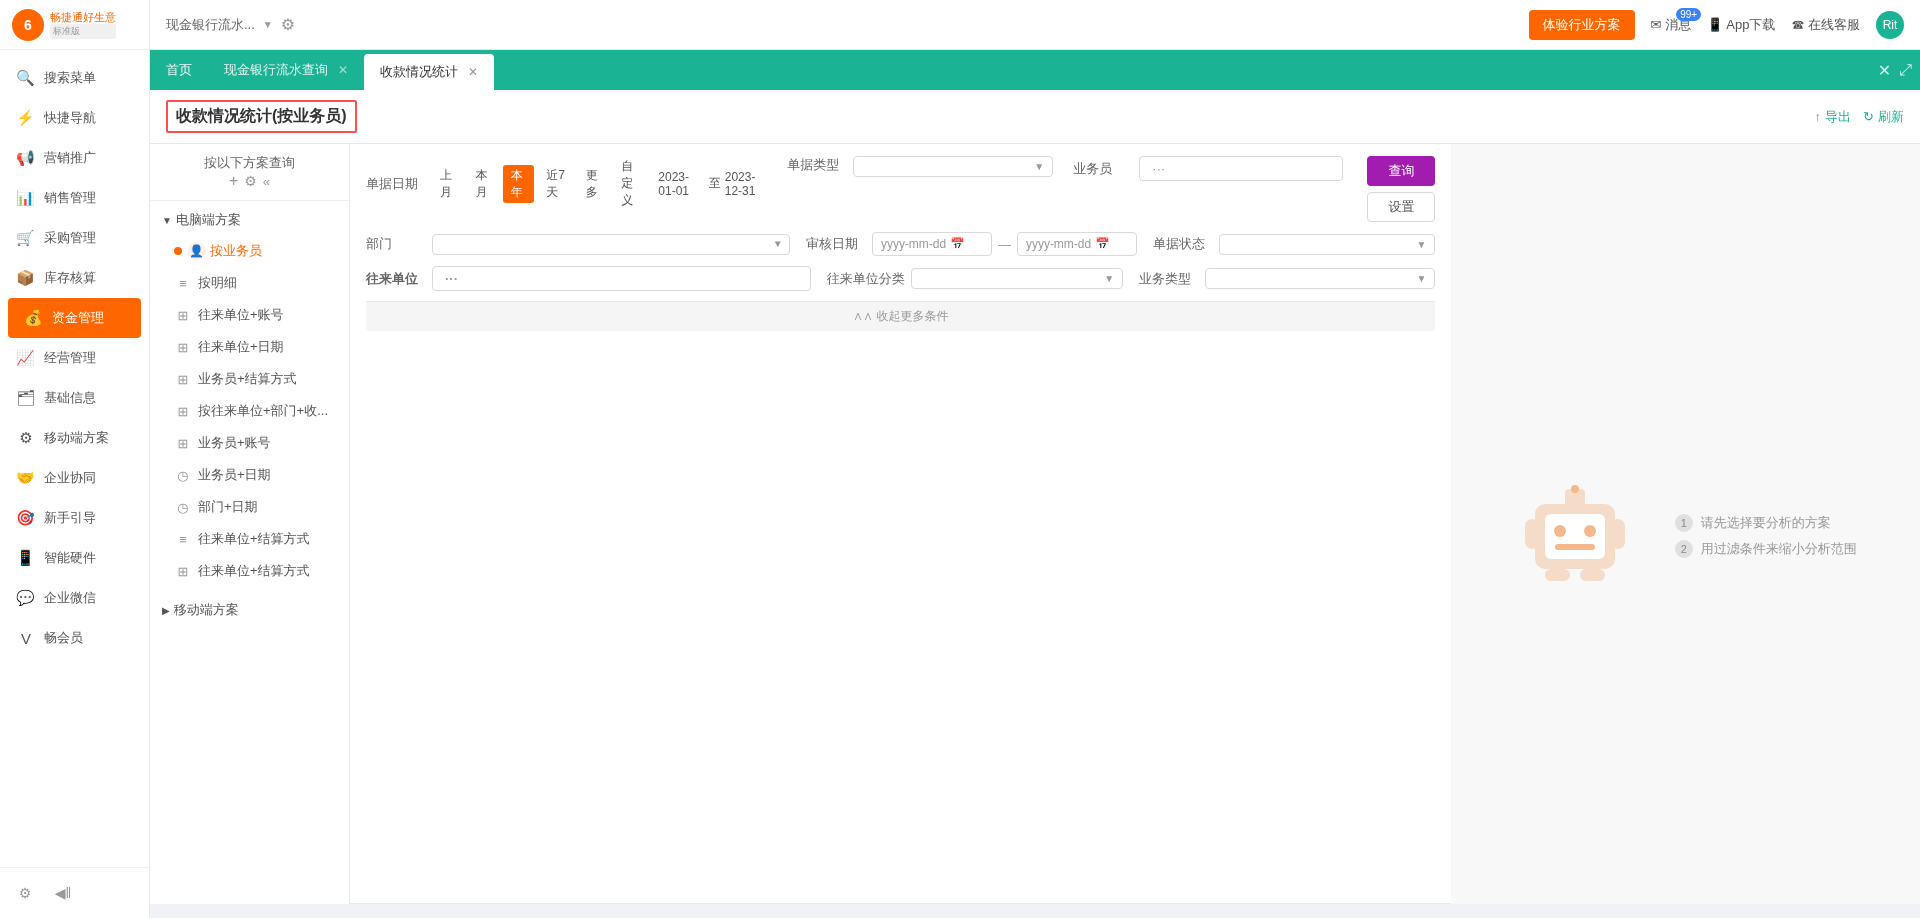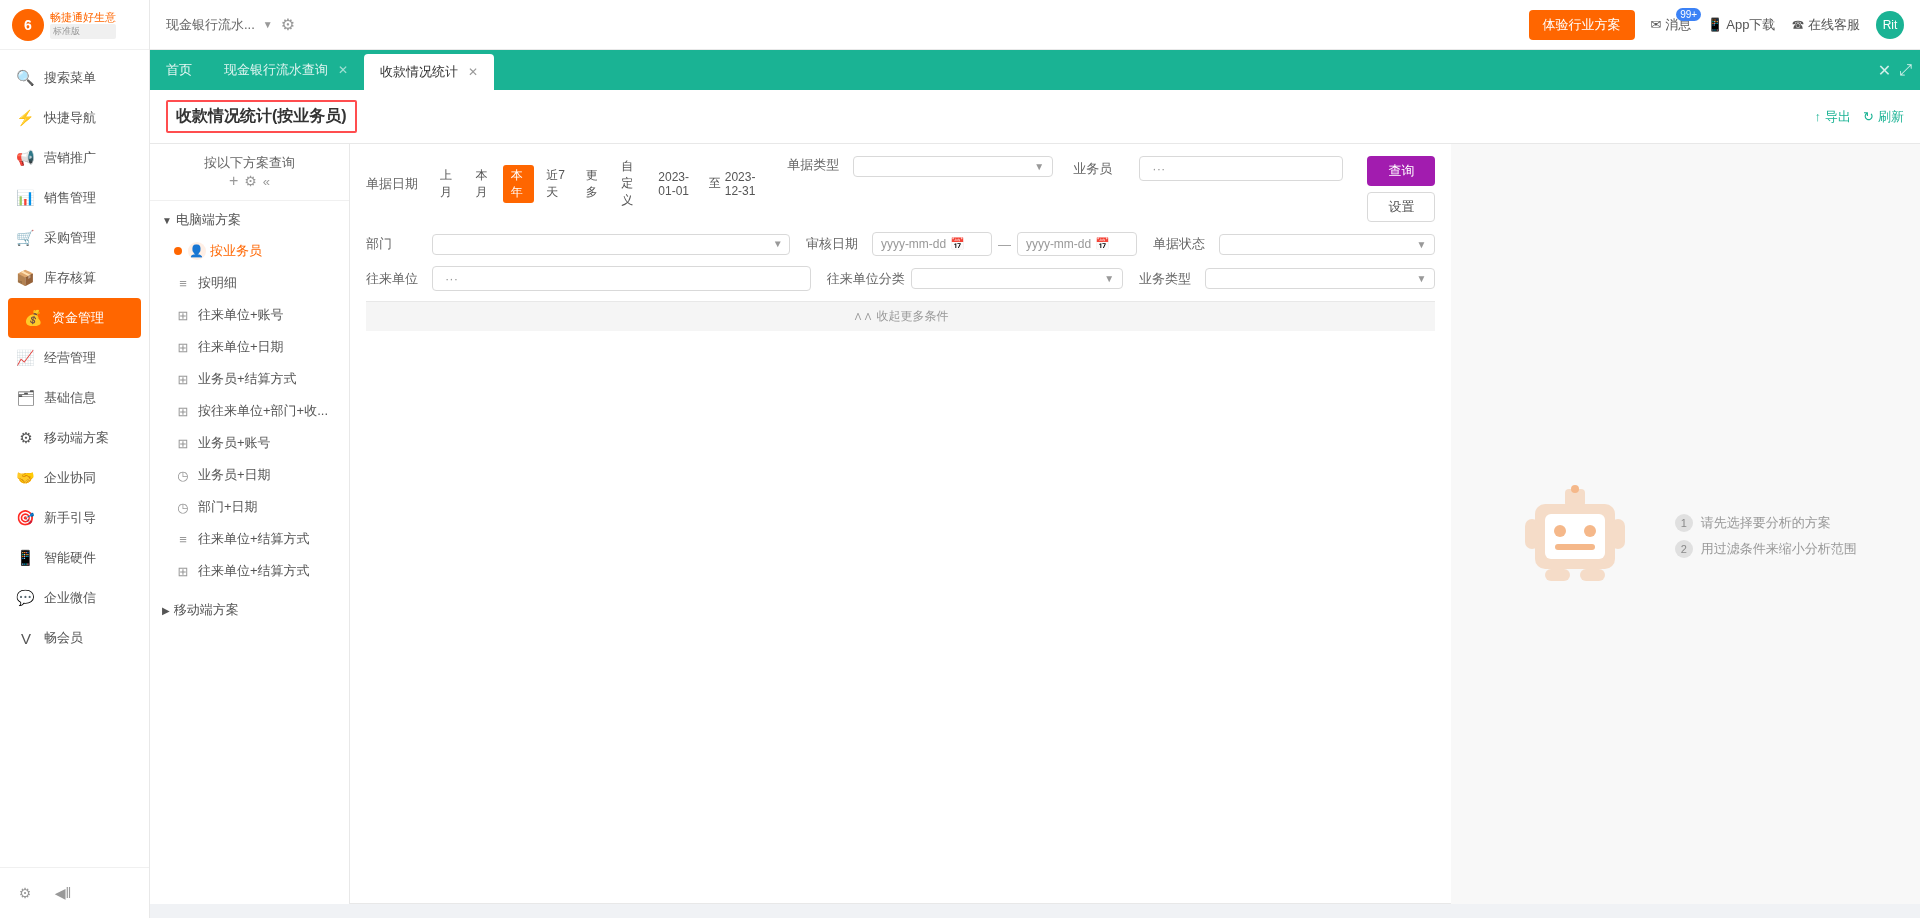--- a/index.html
+++ b/index.html
@@ -380,21 +380,21 @@
             <div style="display:flex;align-items:center;gap:6px;flex:1;">
               <span class="filter-label">单据状态</span>
               <div class="filter-select" style="flex:1;">
                 <span></span>
                 <span class="select-arrow">▼</span>
               </div>
             </div>
           </div>
 
           <div class="filter-row">
-            <div style="display:flex;align-items:center;gap:6px;flex:1.5;">
+            <div style="display:flex;align-items:center;gap:6px;flex:1.5;font-weight:bold;">
               <span class="filter-label">往来单位</span>
               <div class="filter-select" style="flex:1;">
                 <span></span>
                 <span class="filter-more">···</span>
               </div>
             </div>
             <div style="display:flex;align-items:center;gap:6px;flex:1;">
               <span class="filter-label">往来单位分类</span>
               <div class="filter-select" style="flex:1;">
                 <span></span>

